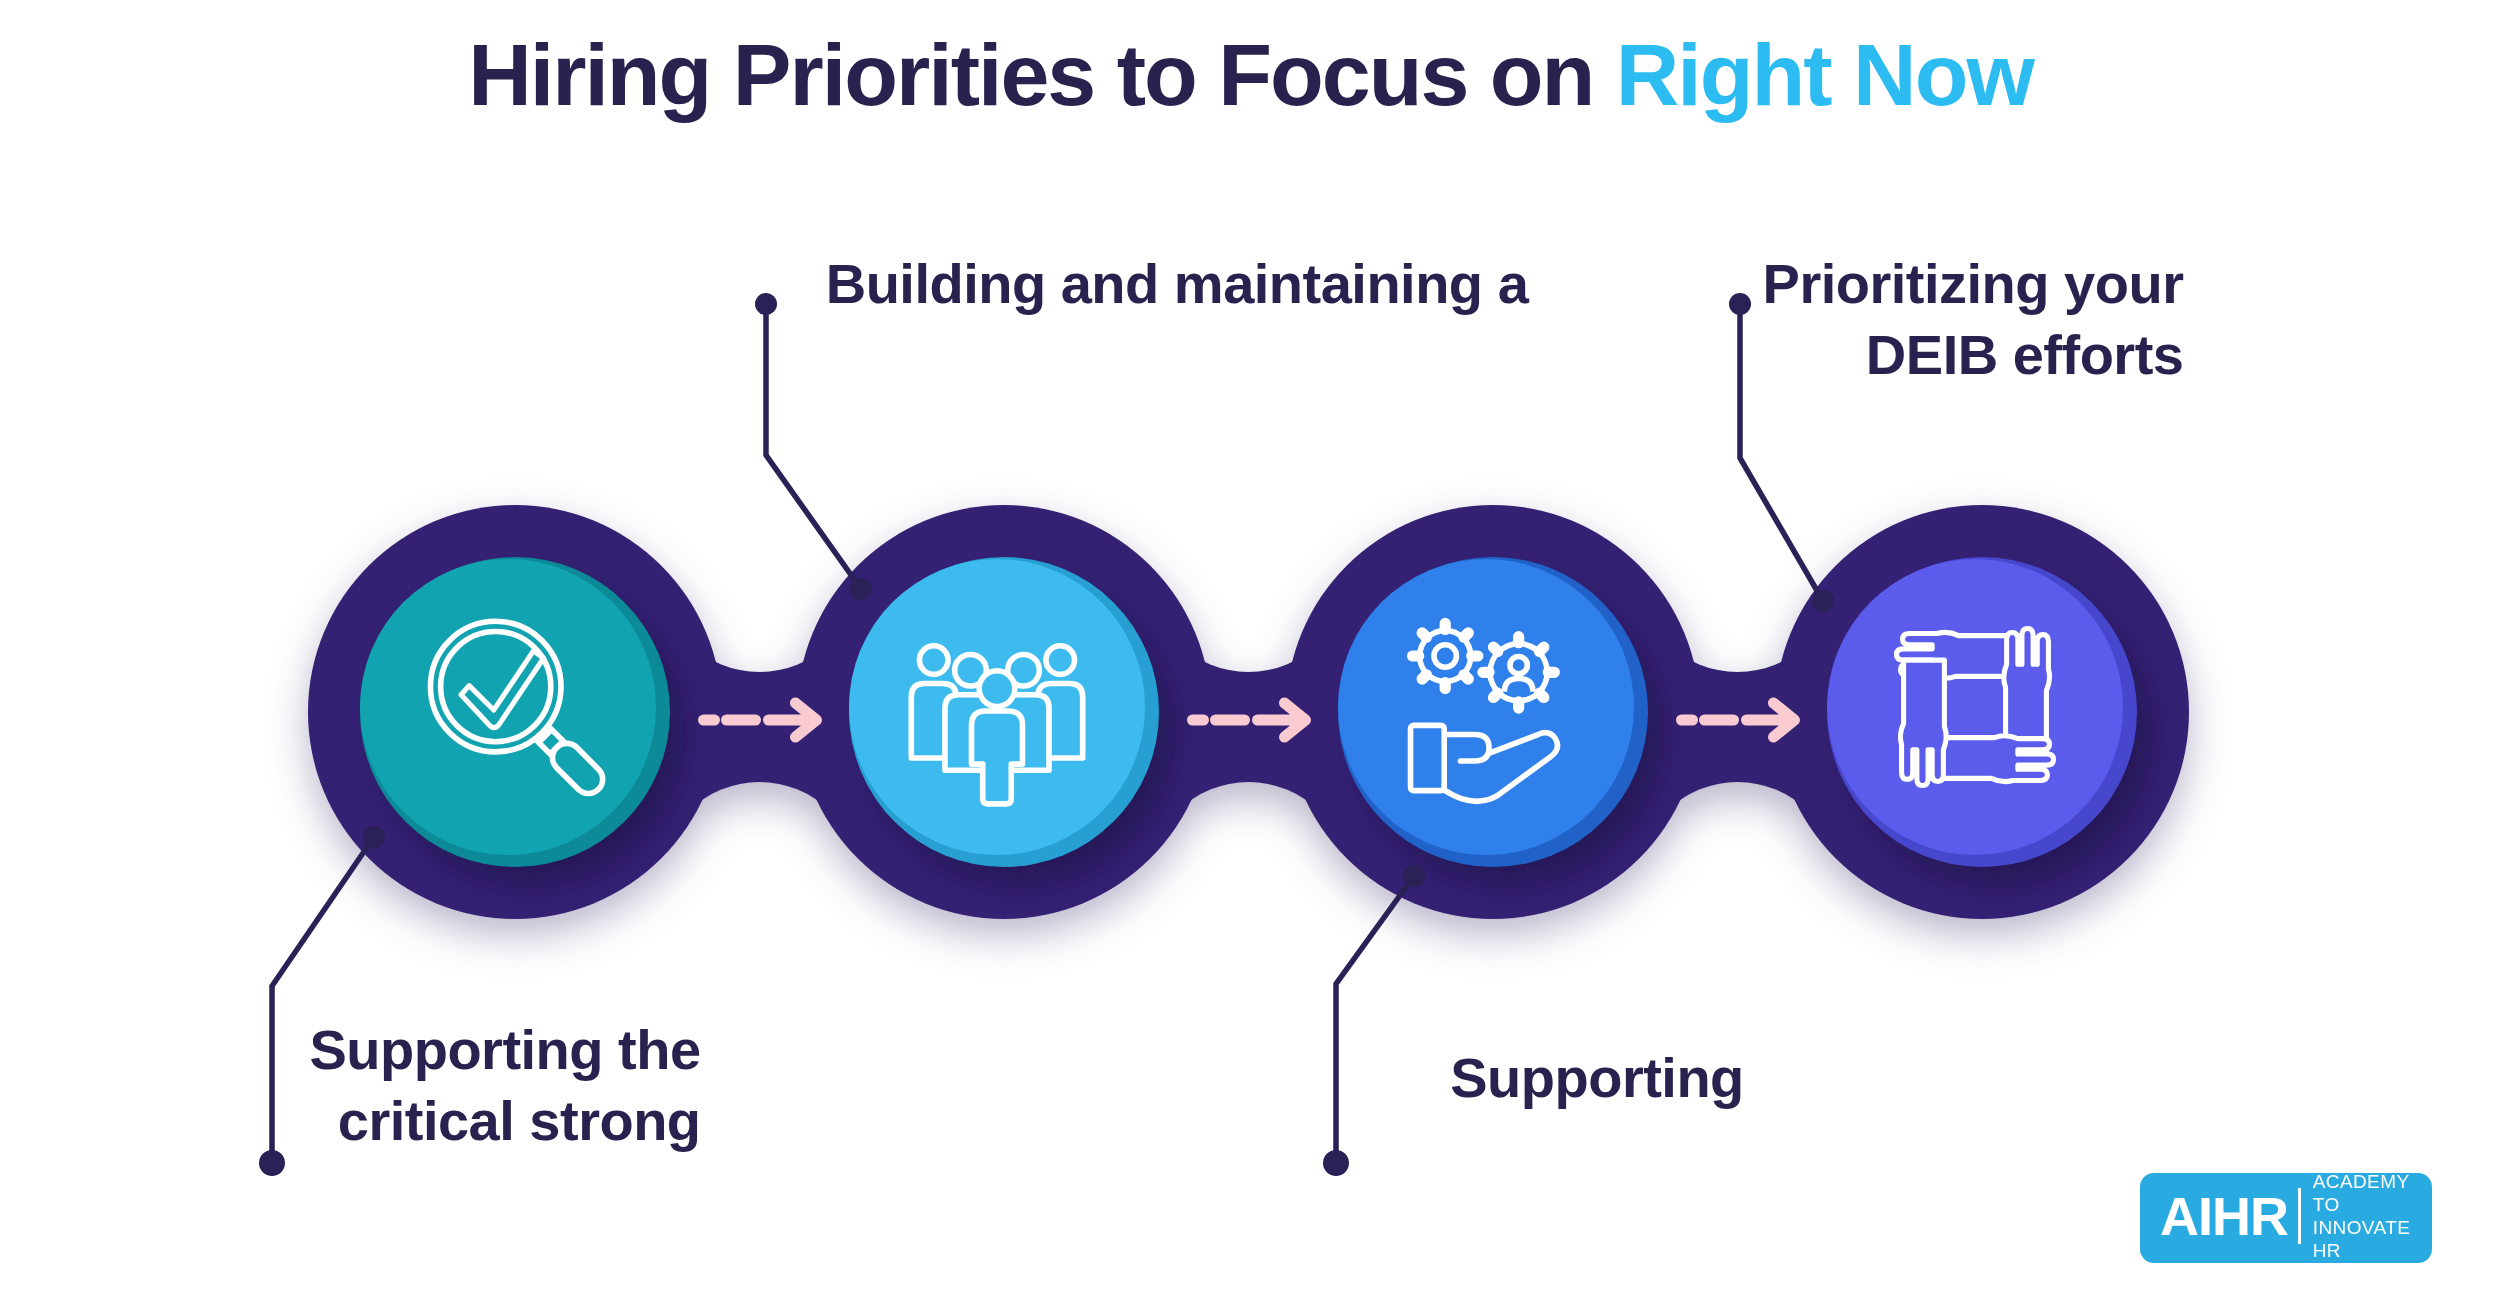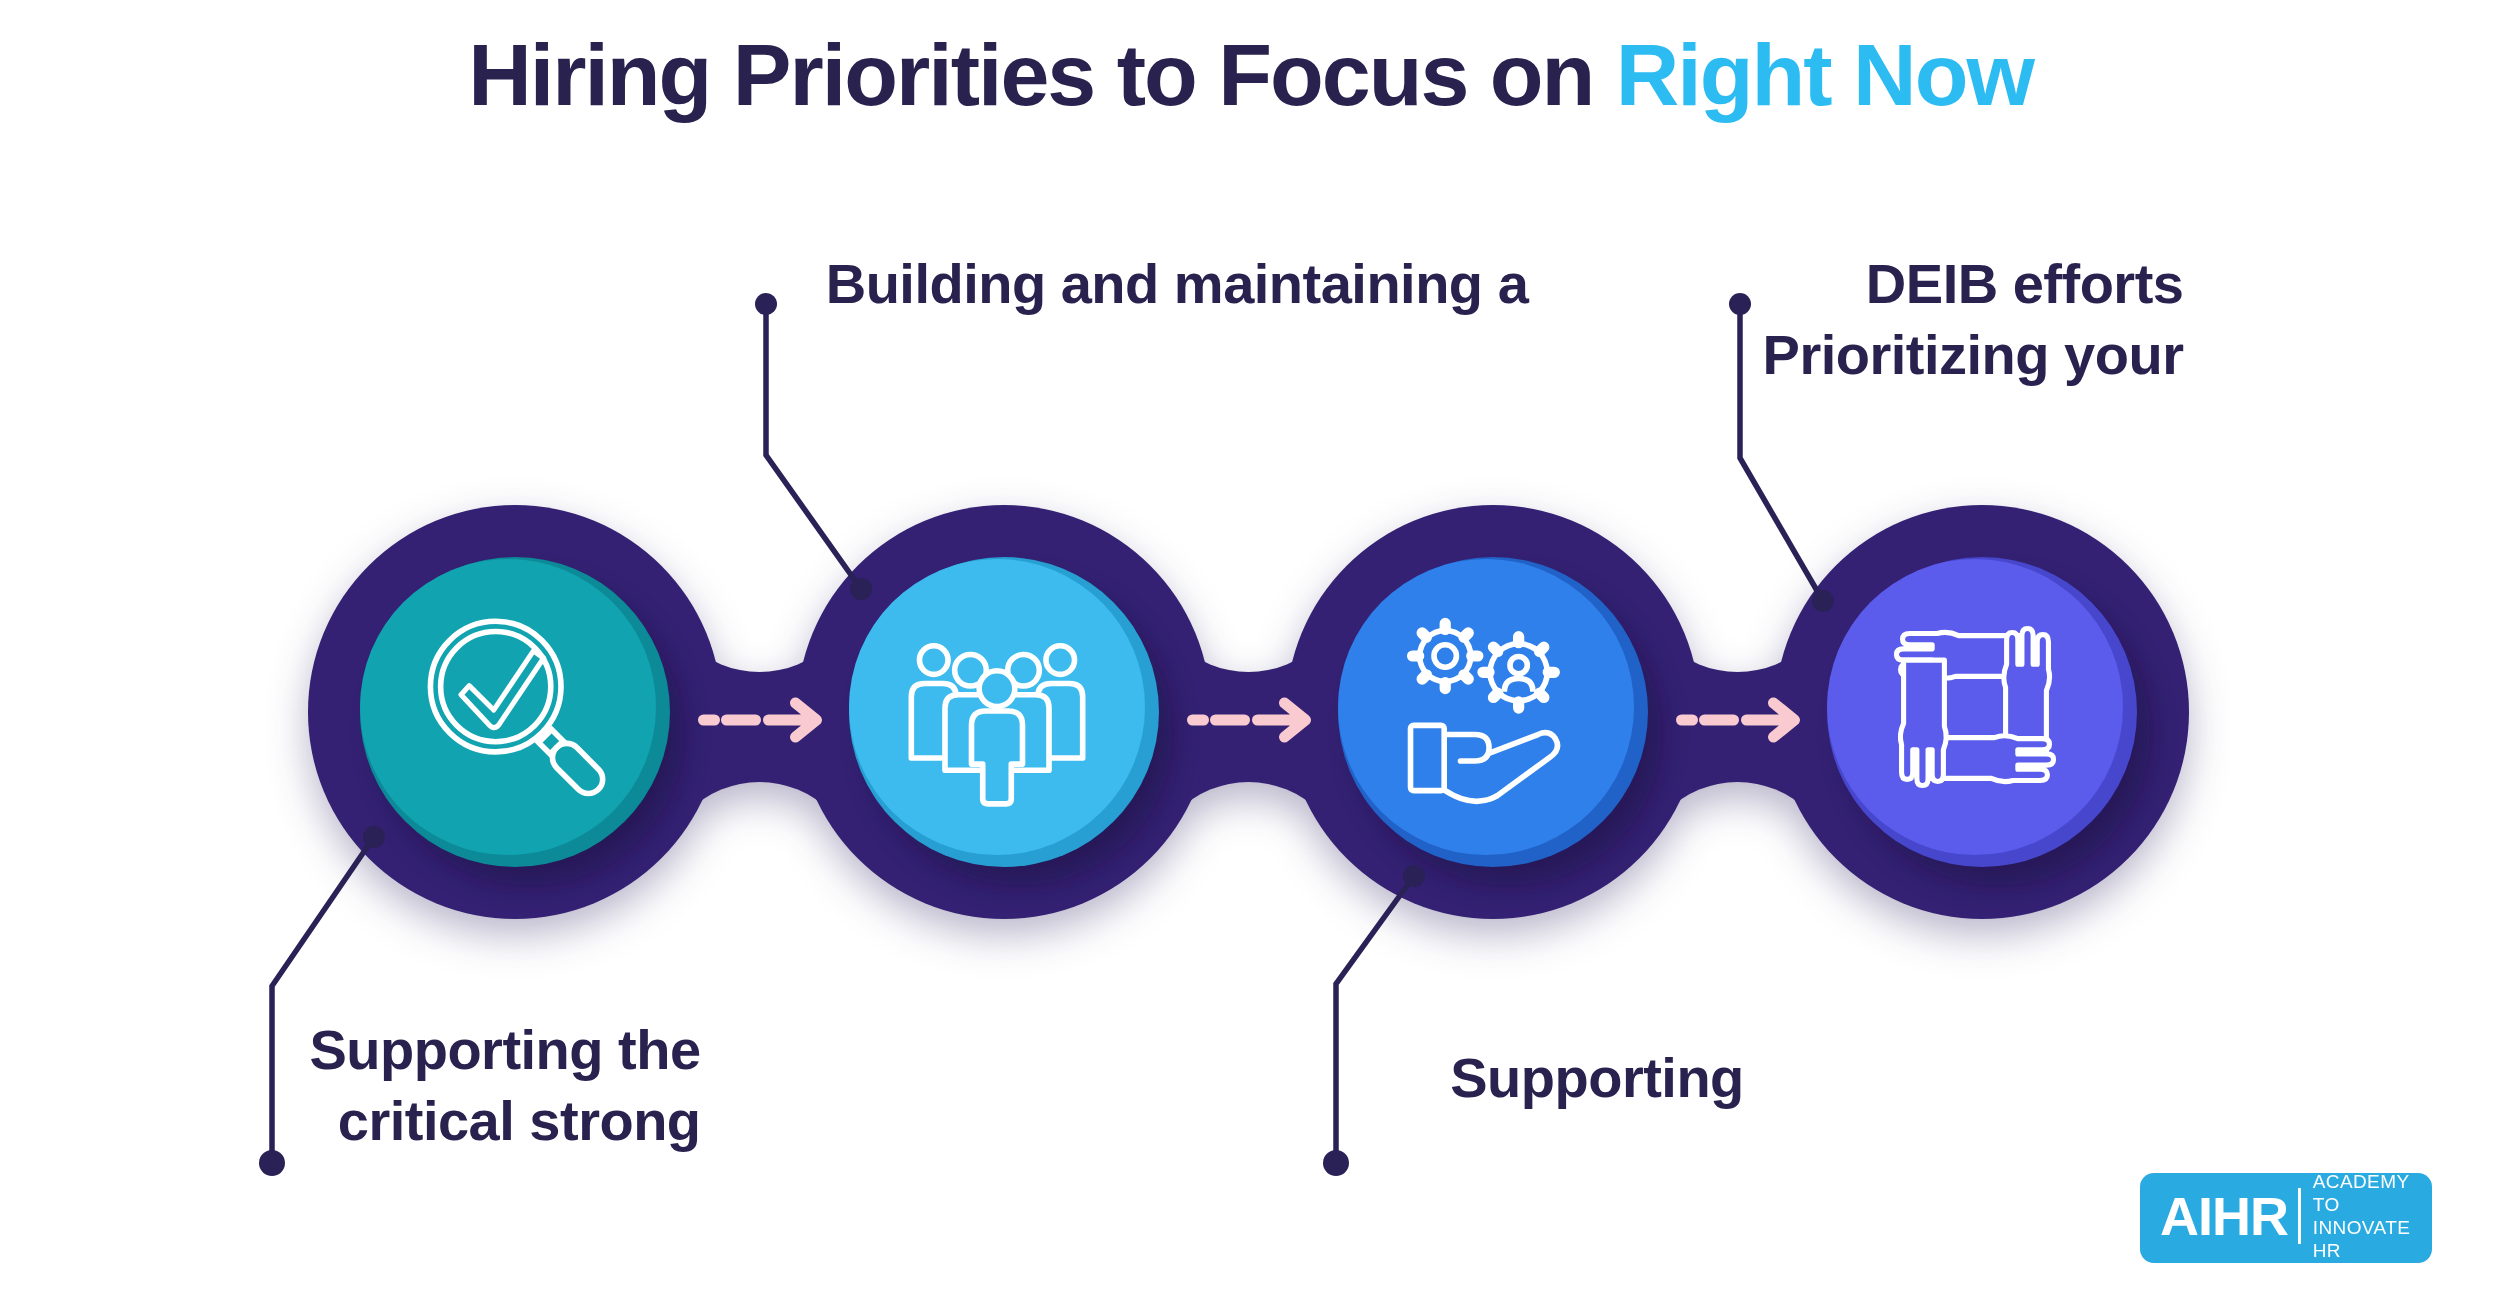--- a/index.html
+++ b/index.html
@@ -188,22 +188,22 @@
     <span>Supporting the</span>
     <span>critical strong</span>
   </div>
   <div class="step-label" style="left:1177px; top:248px;">
     <span>Building and maintaining a</span>
   </div>
   <div class="step-label" style="left:1597px; top:1042px;">
     <span>Supporting</span>
   </div>
   <div class="step-label" style="left:1973px; top:248px;">
+    <span>Prioritizing your</span>
     <span>DEIB efforts</span>
-    <span>Prioritizing your</span>
   </div>
 
   <div class="logo">
     <div class="logo-brand">AIHR</div>
     <div class="logo-divider"></div>
     <div class="logo-tagline">
       <span>ACADEMY TO</span>
       <span>INNOVATE HR</span>
     </div>
   </div>

